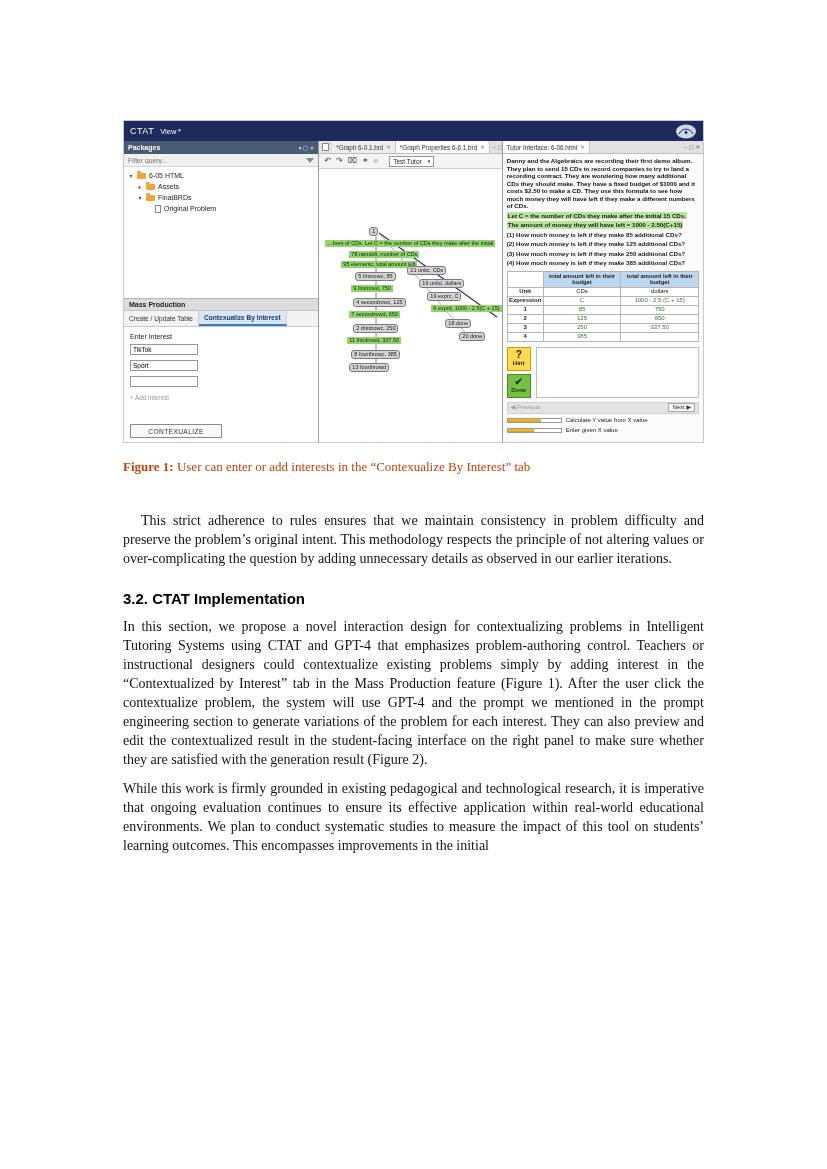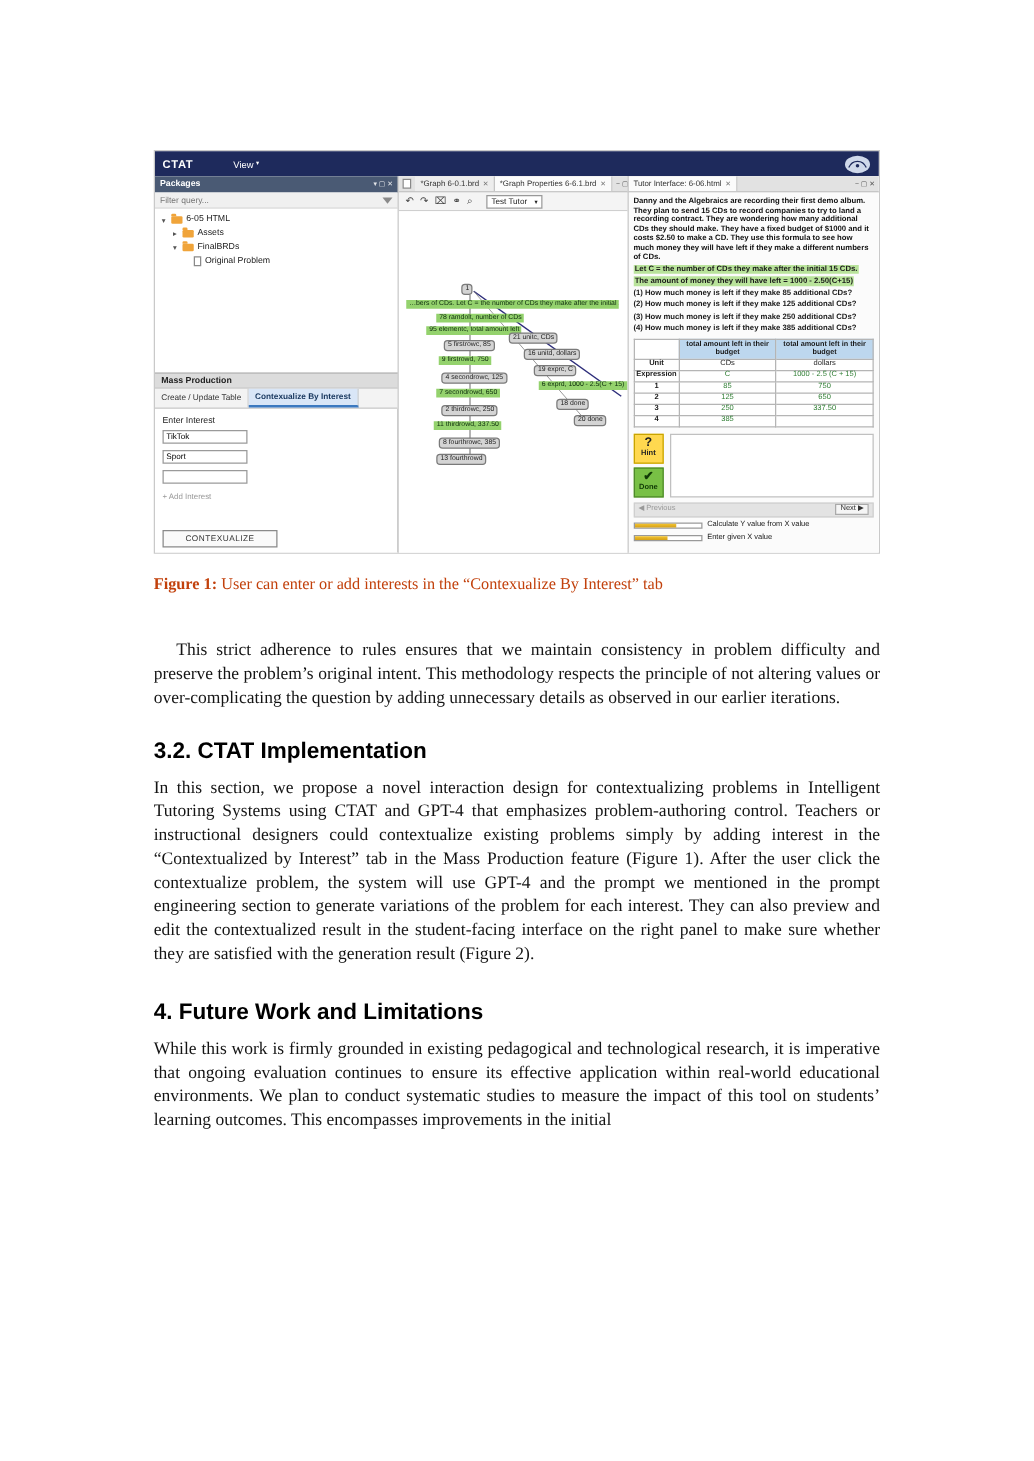--- a/index.html
+++ b/index.html
@@ -4,22 +4,22 @@
 <style>
   * { margin:0; padding:0; box-sizing:border-box; }
   html,body { width:827px; height:1169px; background:#fff; overflow:hidden; }
   body { font-family:"Liberation Serif", serif; color:#1a1a1a; position:relative; }
 
   .page { position:absolute; left:123px; top:120px; width:581px; }
 
   
   .figure { width:581px; height:323px; font-family:"Liberation Sans", sans-serif; border:1px solid #c9c9c9; display:flex; flex-direction:column; background:#fff; }
   .titlebar { height:20px; background:#1e2a5c; display:flex; align-items:center; padding:0 6px; color:#fff; flex:0 0 20px; }
-  .tb-title { font-weight:bold; font-size:9px; letter-spacing:.5px; }
-  .tb-menu { font-size:7.5px; margin-left:32px; display:flex; gap:2px; }
+  .tb-title { font-weight:normal; font-size:9px; letter-spacing:.5px; }
+  .tb-menu { font-size:7.5px; margin-left:6px; display:flex; gap:2px; }
   .caret { font-size:5px; }
   .tb-logo { margin-left:auto; display:flex; align-items:center; }
 
   .panels { display:flex; flex:1; min-height:0; }
   .panel { display:flex; flex-direction:column; background:#fff; min-width:0; }
   .panel-left { width:196px; border-right:1px solid #9a9a9a; }
   .panel-center { width:184px; border-right:1px solid #9a9a9a; }
   .panel-right { width:201px; }
 
   .pkg-header { height:13px; background:#4a5a74; color:#fff; font-size:7px; font-weight:bold; display:flex; align-items:center; padding:0 4px; flex:0 0 13px; }
@@ -87,21 +87,21 @@
   .skill-fill { position:absolute; left:0; top:0; bottom:0; background:linear-gradient(#f4c430,#d4a017); }
   .skill-label { font-size:6px; color:#222; white-space:nowrap; }
 
   
   .caption { margin-top:16px; font-size:13px; color:#c2410c; }
   .para { font-size:14px; line-height:19px; text-align:justify; color:#141414; }
   .indent { text-indent:18px; }
   .p1 { margin-top:36px; }
   .p2 { margin-top:10px; }
   .p3 { margin-top:10px; }
-  .h32 { margin-top:22px; font-family:"Liberation Sans",sans-serif; font-size:18px; font-weight:bold; color:#000; }
+  .h32 { margin-top:22px; font-family:"Liberation Sans",sans-serif; font-size:15px; font-weight:bold; color:#000; }
   .h4 { margin-top:26px; font-family:"Liberation Sans",sans-serif; font-size:18px; font-weight:bold; color:#000; }
 </style>
 </head>
 <body>
 
 <div class="page">
 
   <div class="figure">
 
     <div class="titlebar">
@@ -322,17 +322,16 @@
     <b>Figure 1:</b>
     <span>User can enter or add interests in the “Contexualize By Interest” tab</span>
   </div>
 
   <p class="para indent p1">This strict adherence to rules ensures that we maintain consistency in problem difficulty and preserve the problem’s original intent. This methodology respects the principle of not altering values or over-complicating the question by adding unnecessary details as observed in our earlier iterations.</p>
 
   <div class="h32">3.2. CTAT Implementation</div>
 
   <p class="para p2">In this section, we propose a novel interaction design for contextualizing problems in Intelligent Tutoring Systems using CTAT and GPT-4 that emphasizes problem-authoring control. Teachers or instructional designers could contextualize existing problems simply by adding interest in the “Contextualized by Interest” tab in the Mass Production feature (Figure 1). After the user click the contextualize problem, the system will use GPT-4 and the prompt we mentioned in the prompt engineering section to generate variations of the problem for each interest. They can also preview and edit the contextualized result in the student-facing interface on the right panel to make sure whether they are satisfied with the generation result (Figure 2).</p>
 
-  <div class="h4">4. Future Work and Limitations</div>
 
   <p class="para p3">While this work is firmly grounded in existing pedagogical and technological research, it is imperative that ongoing evaluation continues to ensure its effective application within real-world educational environments. We plan to conduct systematic studies to measure the impact of this tool on students’ learning outcomes. This encompasses improvements in the initial</p>
 
 </div>
 
 </body></html>

